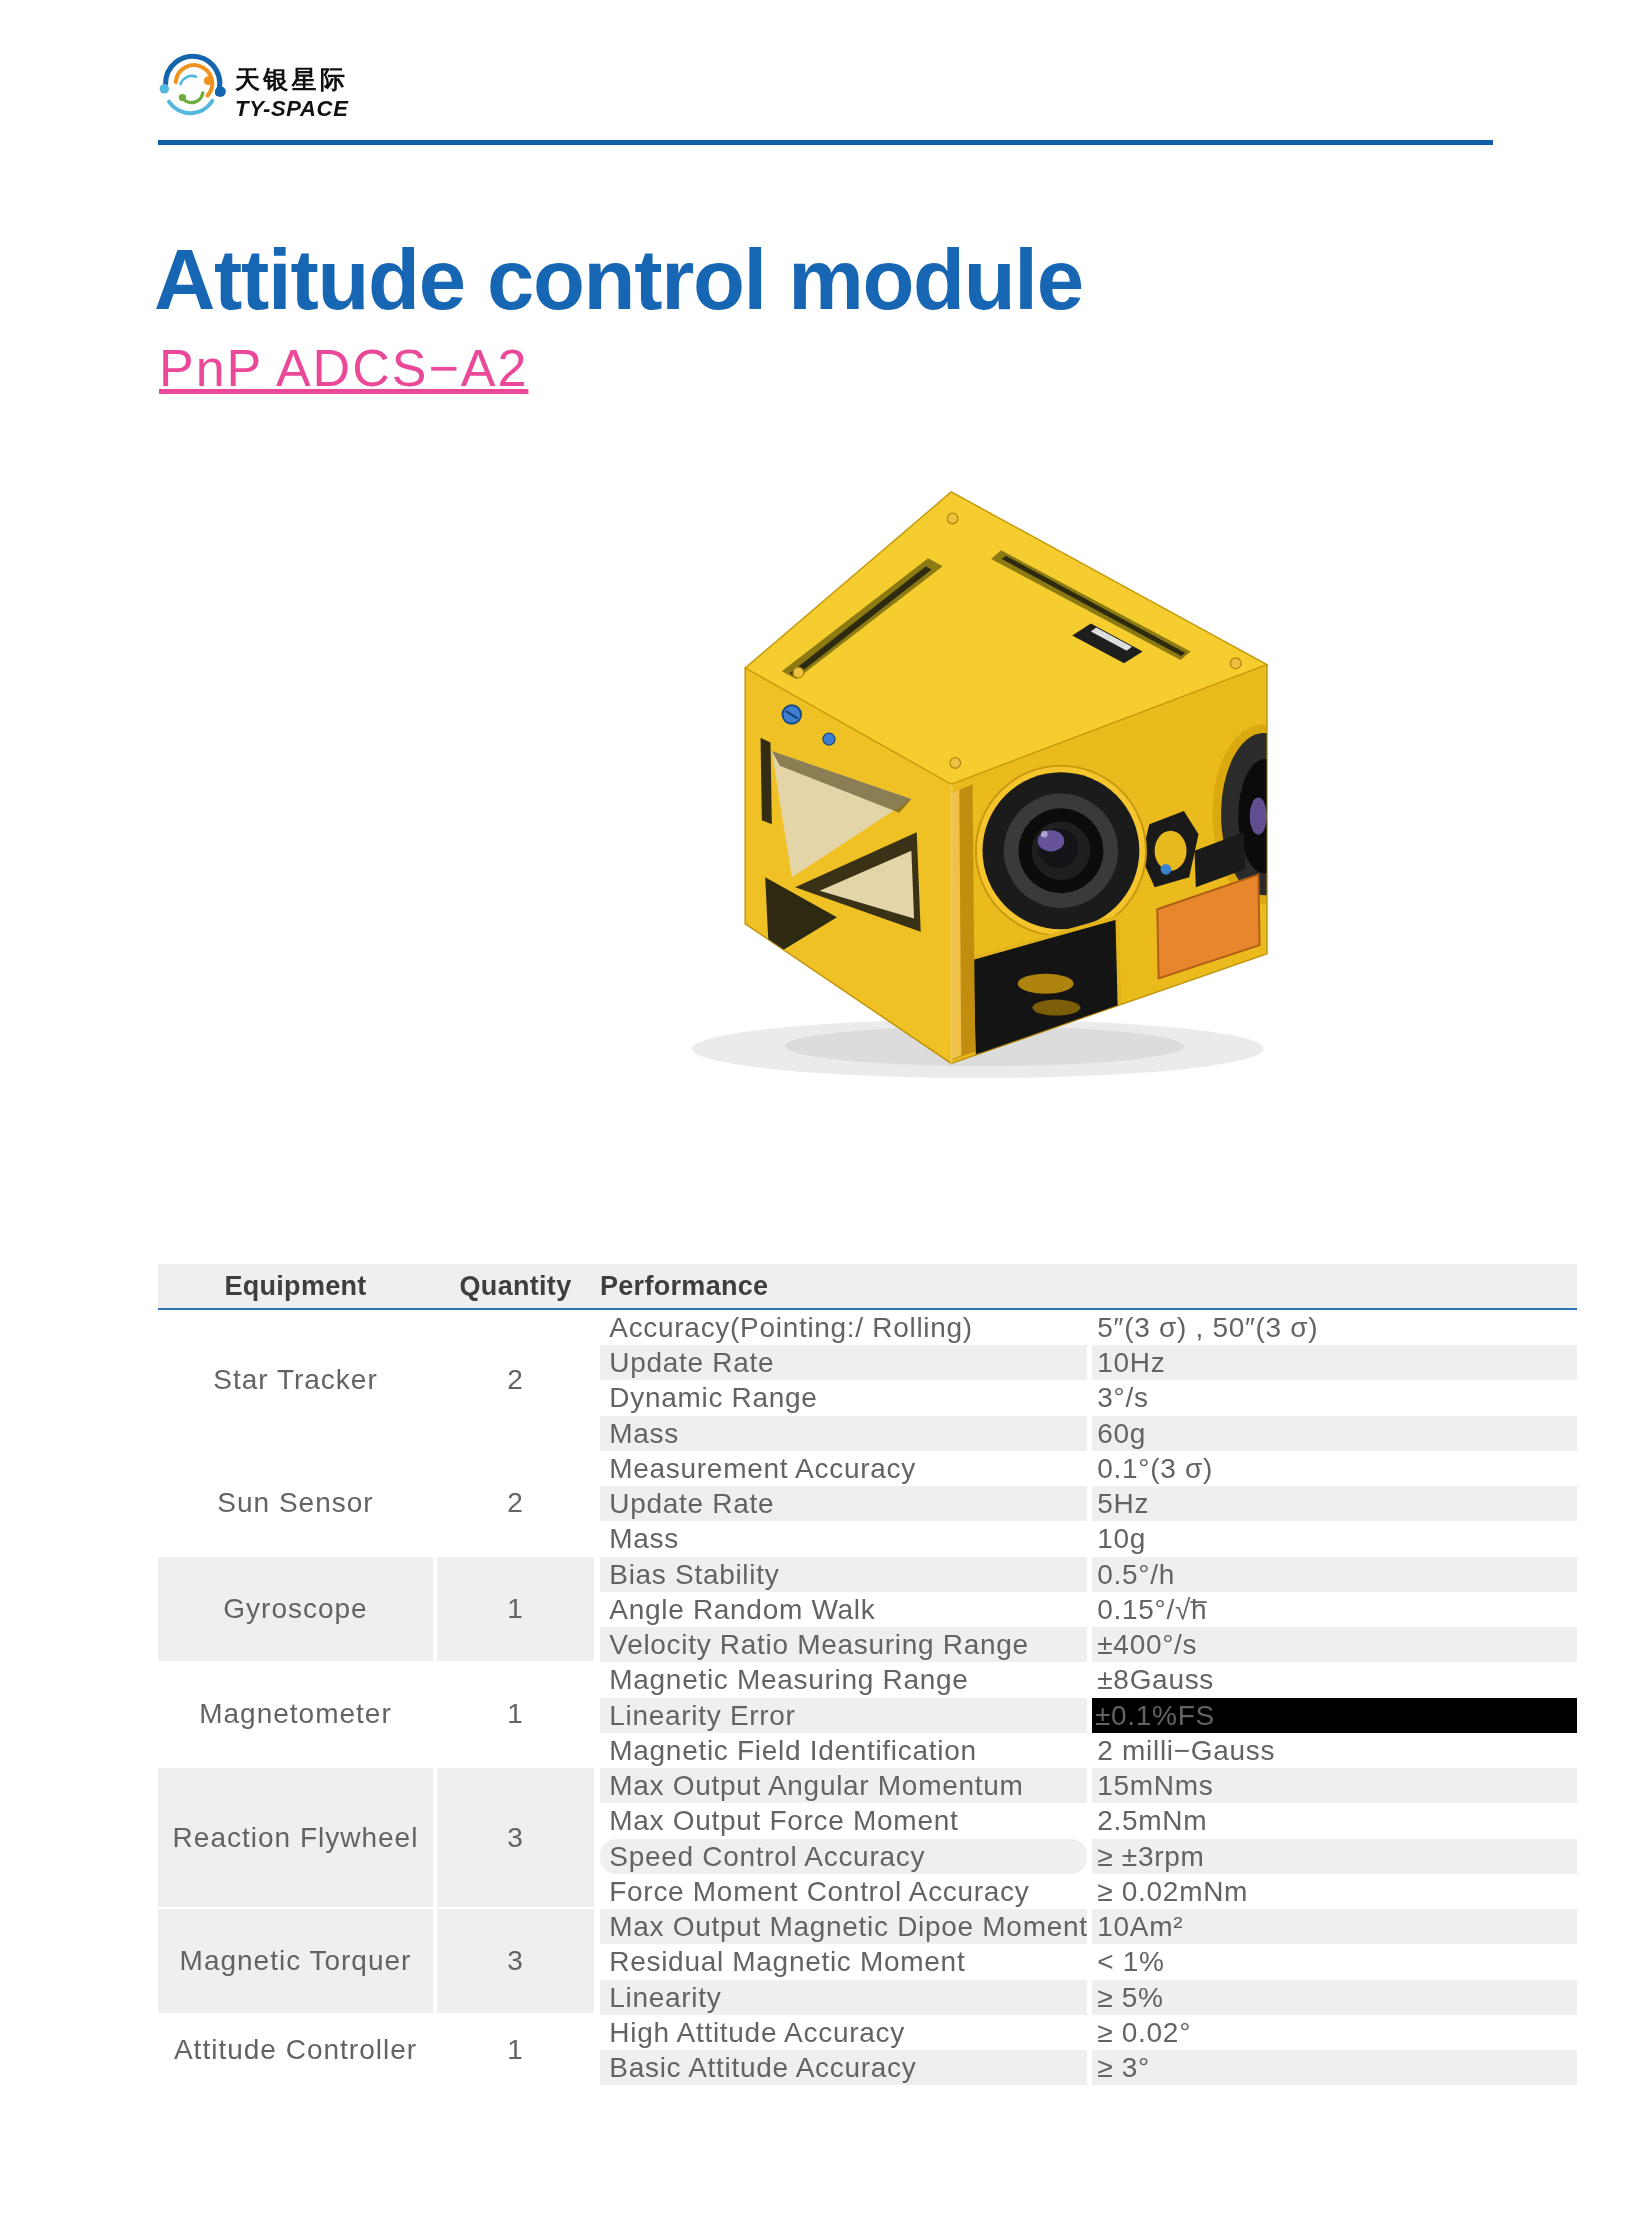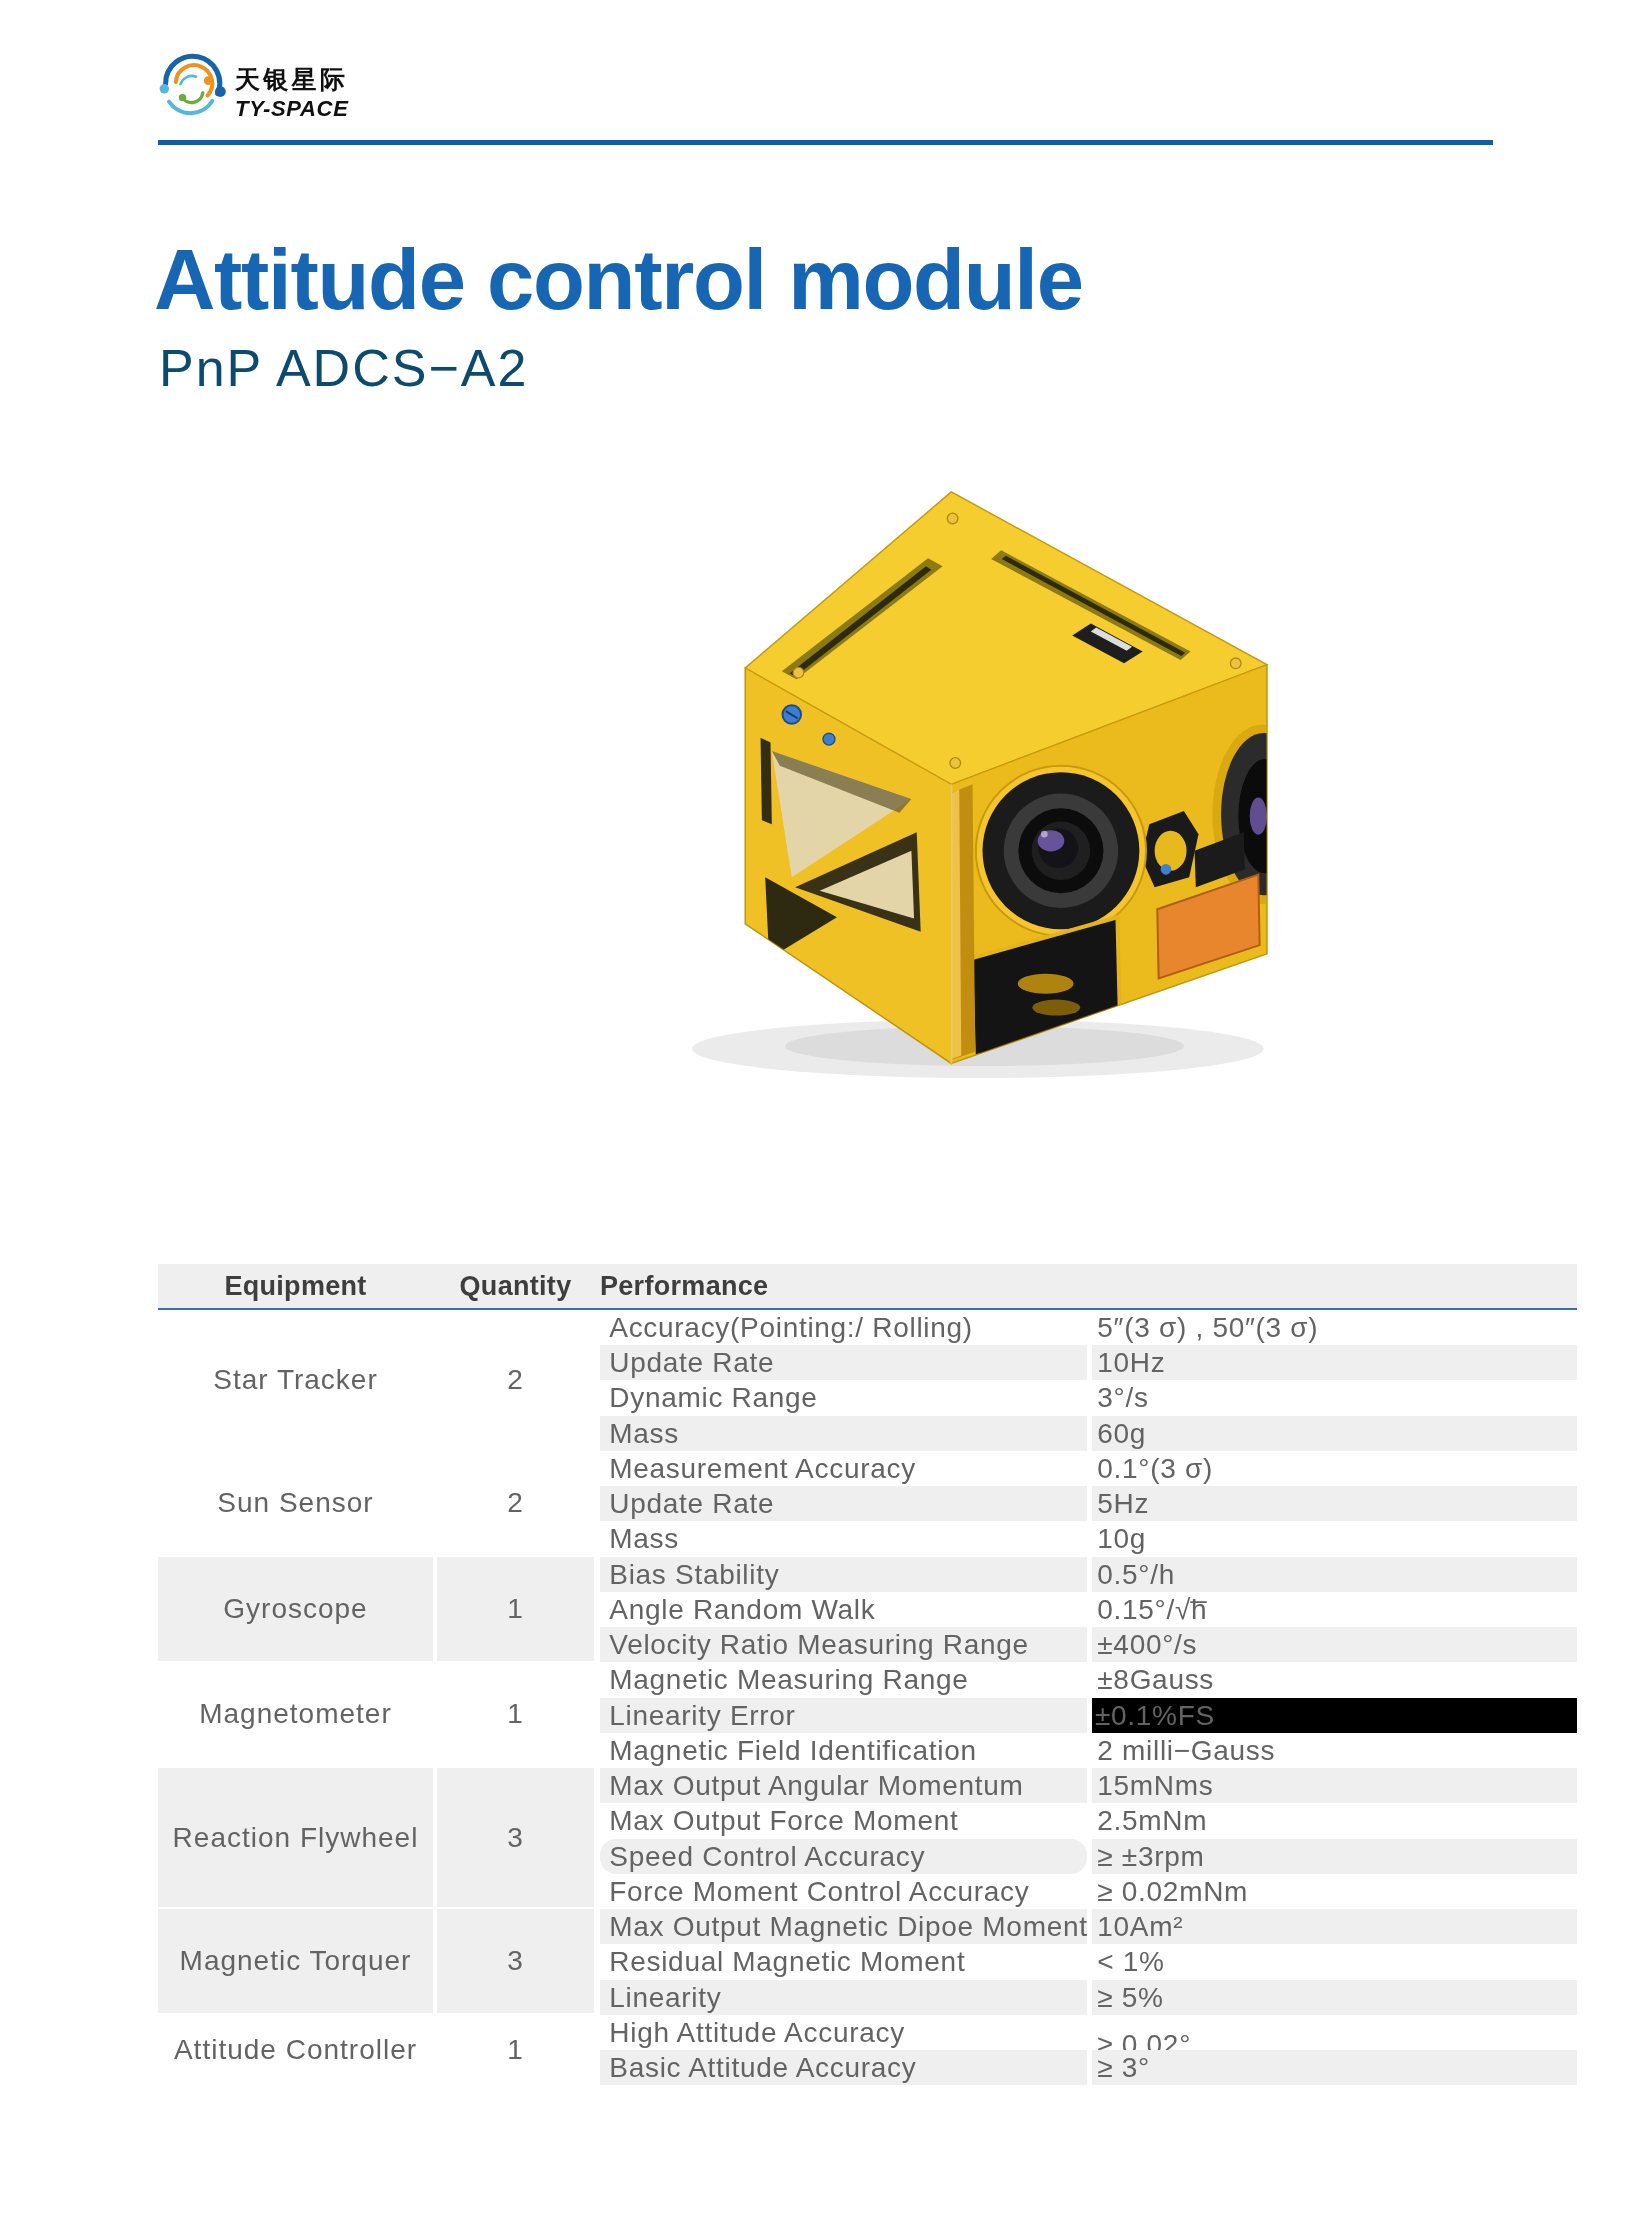--- a/index.html
+++ b/index.html
@@ -54,21 +54,21 @@
     <path d="M 33,46 A 18,18 0 0 1 56,35" stroke="#54B7DF" stroke-width="4" fill="none" stroke-linecap="round"></path>
   </svg>
   <div class="logo-text">
     <div class="logo-cn">天银星际</div>
     <div class="logo-en">TY-SPACE</div>
   </div>
 
   <div class="top-rule" style="background: rgb(14, 95, 167);"></div>
 
   <div class="page-title" style="color: rgb(23, 102, 179);">Attitude control module</div>
-  <div class="page-subtitle" style="color: #0c4a6e;">PnP ADCS−A2</div>
+  <div class="page-subtitle" style="color: #ec4899; text-decoration: underline;">PnP ADCS−A2</div>
 
   <svg class="product" viewBox="0 0 880 960" aria-hidden="true">
 
     <ellipse cx="430" cy="898" rx="430" ry="44" fill="#DADADA" opacity="0.55"></ellipse>
     <ellipse cx="440" cy="894" rx="300" ry="30" fill="#C9C9C9" opacity="0.45"></ellipse>
 
     <defs>
       <clipPath id="rightFaceClip">
         <polygon points="390,500 865,320 865,755 390,920"></polygon>
       </clipPath>
@@ -194,21 +194,21 @@
         <div class="tcell center" style="left: 279px; width: 157px; top: 458px; height: 139px; background: rgb(239, 239, 239);">3</div>
         <div class="tcell" style="left: 442px; width: 487px; top: 599px; height: 35px; line-height: 35px; padding-left: 9.3px; background: rgb(239, 239, 239);">Max Output Magnetic Dipoe Moment</div>
         <div class="tcell" style="left: 934px; width: 485px; top: 599px; height: 35px; line-height: 35px; padding-left: 5.3px; background: rgb(239, 239, 239);">10Am²</div>
         <div class="tcell" style="left: 442px; width: 487px; top: 634px; height: 35px; line-height: 35px; padding-left: 9.3px; background: rgb(255, 255, 255);">Residual Magnetic Moment</div>
         <div class="tcell" style="left: 934px; width: 485px; top: 634px; height: 35px; line-height: 35px; padding-left: 5.3px; background: rgb(255, 255, 255);">&lt; 1%</div>
         <div class="tcell" style="left: 442px; width: 487px; top: 670px; height: 35px; line-height: 35px; padding-left: 9.3px; background: rgb(239, 239, 239);">Linearity</div>
         <div class="tcell" style="left: 934px; width: 485px; top: 670px; height: 35px; line-height: 35px; padding-left: 5.3px; background: rgb(239, 239, 239);">≥ 5%</div>
         <div class="tcell center" style="left: 0px; width: 275px; top: 599px; height: 104px; background: rgb(239, 239, 239);">Magnetic Torquer</div>
         <div class="tcell center" style="left: 279px; width: 157px; top: 599px; height: 104px; background: rgb(239, 239, 239);">3</div>
         <div class="tcell" style="left: 442px; width: 487px; top: 705px; height: 35px; line-height: 35px; padding-left: 9.3px; background: rgb(255, 255, 255);">High Attitude Accuracy</div>
-        <div class="tcell" style="left: 934px; width: 485px; top: 705px; height: 35px; line-height: 35px; padding-left: 5.3px; background: rgb(255, 255, 255); margin-top: 12px;">≥ 0.02°</div>
+        <div class="tcell" style="left: 934px; width: 485px; top: 705px; height: 35px; line-height: 35px; padding-left: 5.3px; background: rgb(255, 255, 255);">≥ 0.02°</div>
         <div class="tcell" style="left: 442px; width: 487px; top: 740px; height: 35px; line-height: 35px; padding-left: 9.3px; background: rgb(239, 239, 239);">Basic Attitude Accuracy</div>
         <div class="tcell" style="left: 934px; width: 485px; top: 740px; height: 35px; line-height: 35px; padding-left: 5.3px; background: rgb(239, 239, 239);">≥ 3°</div>
         <div class="tcell center" style="left: 0px; width: 275px; top: 705px; height: 69px; background: rgb(255, 255, 255);">Attitude Controller</div>
         <div class="tcell center" style="left: 279px; width: 157px; top: 705px; height: 69px; background: rgb(255, 255, 255);">1</div>
       </div>
   </div>
 
 </div>
 
 

